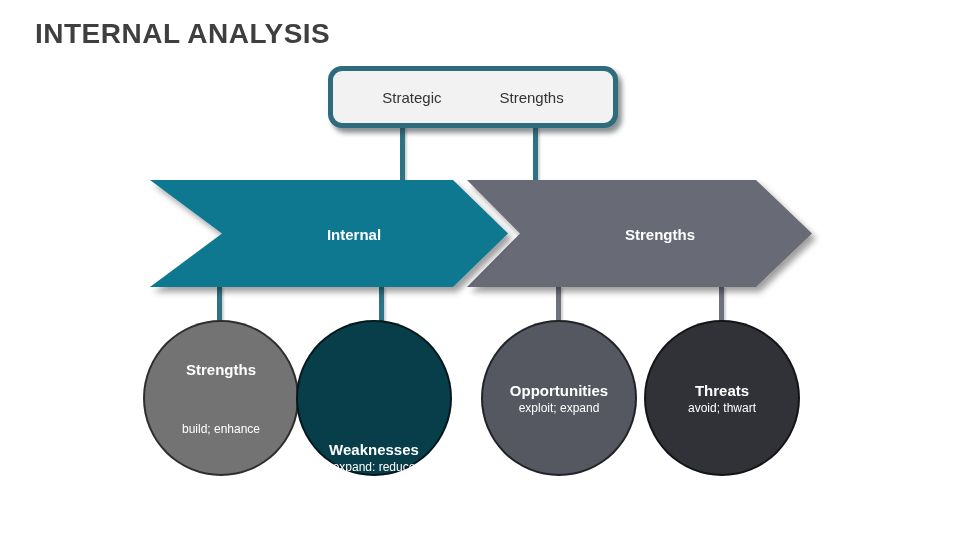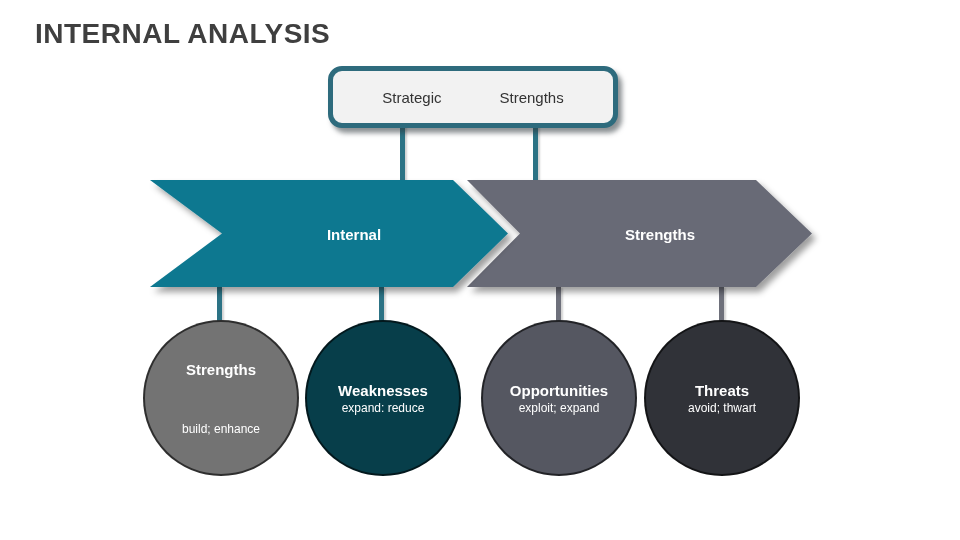--- a/index.html
+++ b/index.html
@@ -89,21 +89,21 @@
     align-items: center;
     justify-content: center;
     gap: 2px;
     z-index: 5;
     color: #ffffff;
     text-align: center;
   }
   .circle .main-label { font-size: 15px; font-weight: 700; }
   .circle .sub-label  { font-size: 12px; font-weight: 400; }
   .circle.pos-1 { left: 143px; }
-  .circle.pos-2 { left: 305px; }
+  .circle.pos-2 { left: 296px; justify-content: flex-end; }
   .circle.pos-3 { left: 481px; }
   .circle.pos-4 { left: 644px; }
 </style>
 </head>
 <body>
 
 <div class="slide">
 
   <h1 class="slide-title">INTERNAL ANALYSIS</h1>
 

